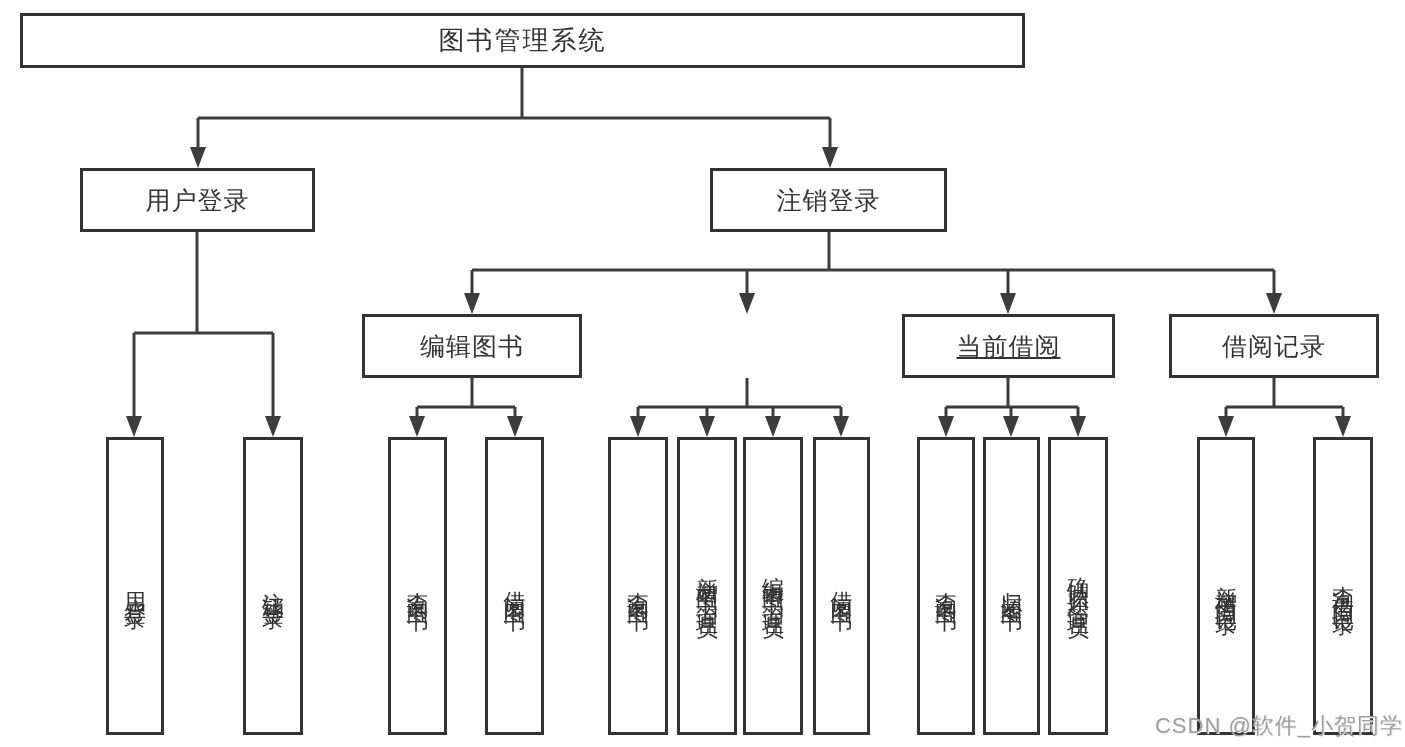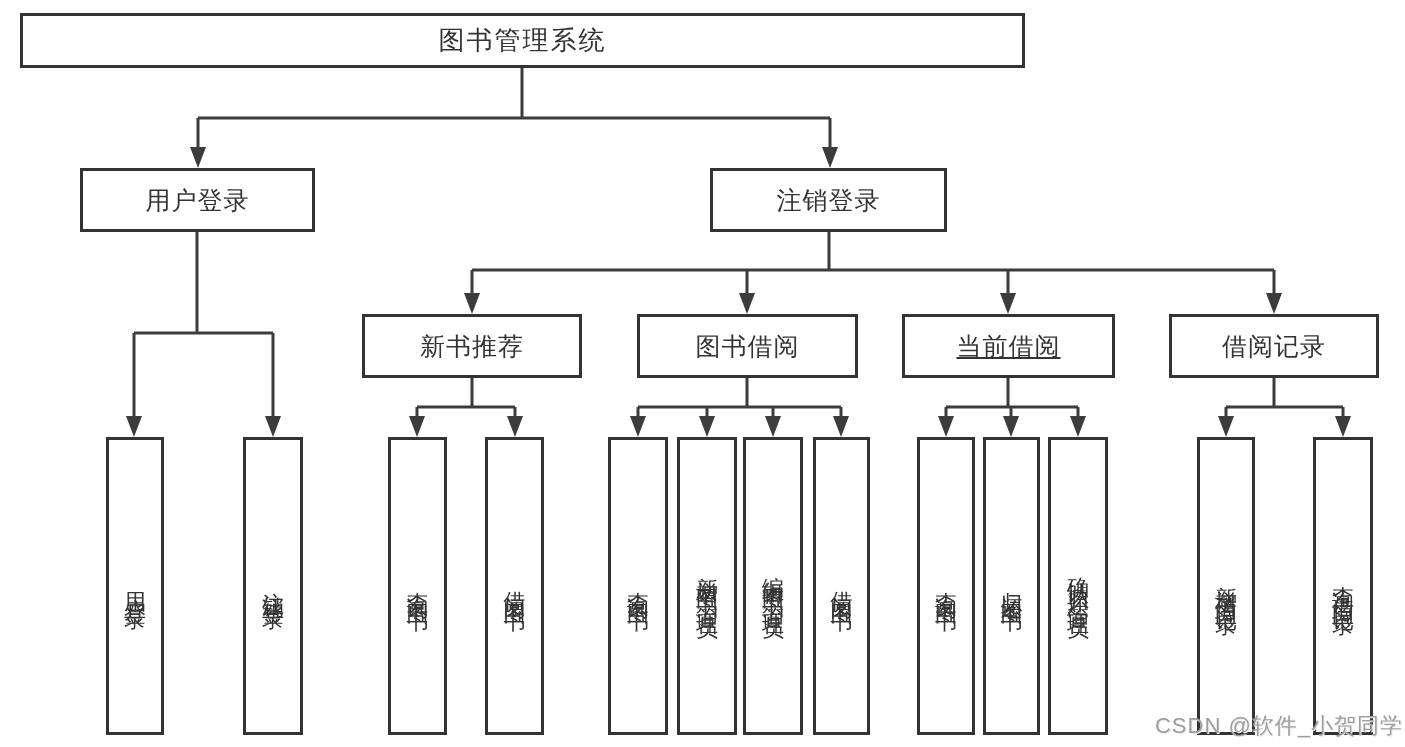--- a/index.html
+++ b/index.html
@@ -88,22 +88,21 @@
       <path fill="none" stroke-width="3" d="M1274 378 V407 M1226 407 H1343 M1226 407 V420 M1343 407 V420" stroke="#3c3c3c"></path>
       <path stroke="none" d="M1218 416 L1234 416 L1226 437 Z M1335 416 L1351 416 L1343 437 Z" fill="#3c3c3c"></path>
     </g>
   </svg>
 
   <div class="node root" style="left:20px;top:13px;width:1005px;height:55px;">图书管理系统</div>
 
   <div class="node hnode" style="left:80px;top:168px;width:235px;height:64px;">用户登录</div>
   <div class="node hnode" style="left:710px;top:168px;width:237px;height:64px;">注销登录</div>
 
-  <div class="node hnode" style="left:362px;top:314px;width:220px;height:64px;">新书推荐</div>
-  <div class="node hnode" style="left:637px;top:314px;width:221px;height:64px;">图书借阅</div>
+  <div class="node hnode" style="left:362px;top:314px;width:220px;height:64px;">编辑图书</div>
   <div class="node hnode" style="left:902px;top:314px;width:213px;height:64px;text-decoration:underline;">当前借阅</div>
   <div class="node hnode" style="left:1169px;top:314px;width:210px;height:64px;">借阅记录</div>
 
   <div class="node leaf" style="left:106px;top:437px;width:58px;height:298px;">用户登录</div>
   <div class="node leaf" style="left:243px;top:437px;width:60px;height:298px;">注销登录</div>
 
   <div class="node leaf" style="left:388px;top:437px;width:59px;height:298px;">查询图书</div>
   <div class="node leaf" style="left:485px;top:437px;width:59px;height:298px;">借阅图书</div>
 
   <div class="node leaf" style="left:608px;top:437px;width:60px;height:298px;">查询图书</div>

